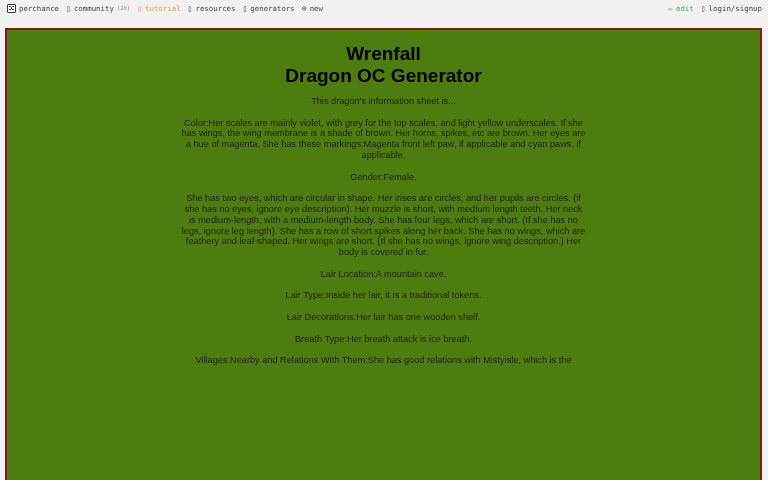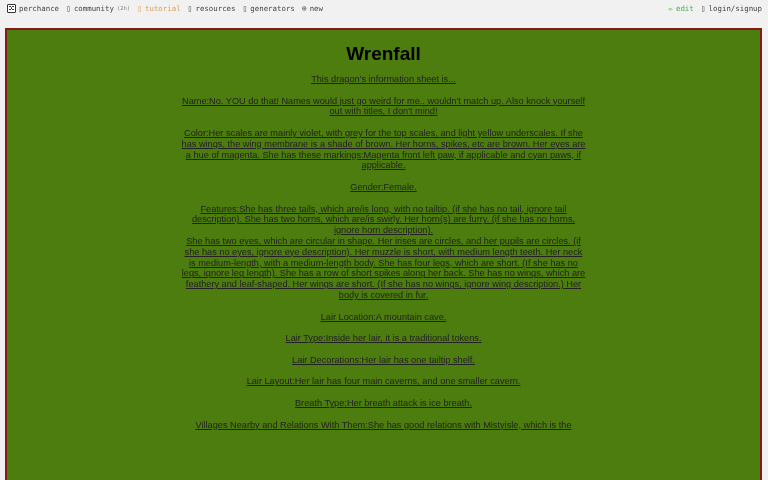--- a/index.html
+++ b/index.html
@@ -35,21 +35,21 @@
     overflow: hidden;
   }
   .content { text-align: center; padding-top: 13px; }
   h1 {
     margin: 0; font-size: 19px; font-weight: bold; line-height: 22px; color: #000;
   }
   .sheet {
     width: 404px; margin: 9px auto 0 auto;
     font-size: 9.2px; line-height: 10.8px; color: #222;
   }
-  .sheet p { margin: 0 0 10.8px 0; text-decoration: underline; }
+  .sheet p { margin: 0 0 10.8px 0; }
   .sheet p.tight { margin-bottom: 0; }
 </style>
 </head>
 <body>
 
 <div class="topbar">
   <div class="left">
     <span class="nav-link">
       <span class="dice">
         <i style="left:1.2px;top:1.2px"></i>
@@ -91,29 +91,27 @@
       <span class="icon">▯</span>
       <span>login/signup</span>
     </span>
   </div>
 </div>
 
 <div class="frame">
   <div class="content">
     <h1>
       <span>Wrenfall</span><br>
+      <span>Dragon OC Generator</span>
     </h1>
     <div class="sheet">
       <p>This dragon's information sheet is...</p>
-      <p>Name:No. YOU do that! Names would just go weird for me.. wouldn't match up. Also knock yourself out with titles, I don't mind!</p>
       <p>Color:Her scales are mainly violet, with grey for the top scales, and light yellow underscales. If she has wings, the wing membrane is a shade of brown. Her horns, spikes, etc are brown. Her eyes are a hue of magenta. She has these markings:Magenta front left paw, if applicable and cyan paws, if applicable.</p>
       <p>Gender:Female.</p>
-      <p class="tight">Features:She has three tails, which are/is long, with no tailtip. (if she has no tail, ignore tail description). She has two horns, which are/is swirly. Her horn(s) are furry. (if she has no horns, ignore horn description).</p>
       <p>She has two eyes, which are circular in shape. Her irises are circles, and her pupils are circles. (if she has no eyes, ignore eye description). Her muzzle is short, with medium length teeth. Her neck is medium-length, with a medium-length body. She has four legs, which are short. (If she has no legs, ignore leg length). She has a row of short spikes along her back. She has no wings, which are feathery and leaf-shaped. Her wings are short. (If she has no wings, ignore wing description.) Her body is covered in fur.</p>
       <p>Lair Location:A mountain cave.</p>
       <p>Lair Type:Inside her lair, it is a traditional tokens.</p>
-      <p>Lair Decorations:Her lair has one tailtip shelf.</p>
-      <p>Lair Layout:Her lair has four main caverns, and one smaller cavern.</p>
+      <p>Lair Decorations:Her lair has one wooden shelf.</p>
       <p>Breath Type:Her breath attack is ice breath.</p>
       <p>Villages Nearby and Relations With Them:She has good relations with Mistyisle, which is the</p>
     </div>
   </div>
 </div>
 
 </body></html>

